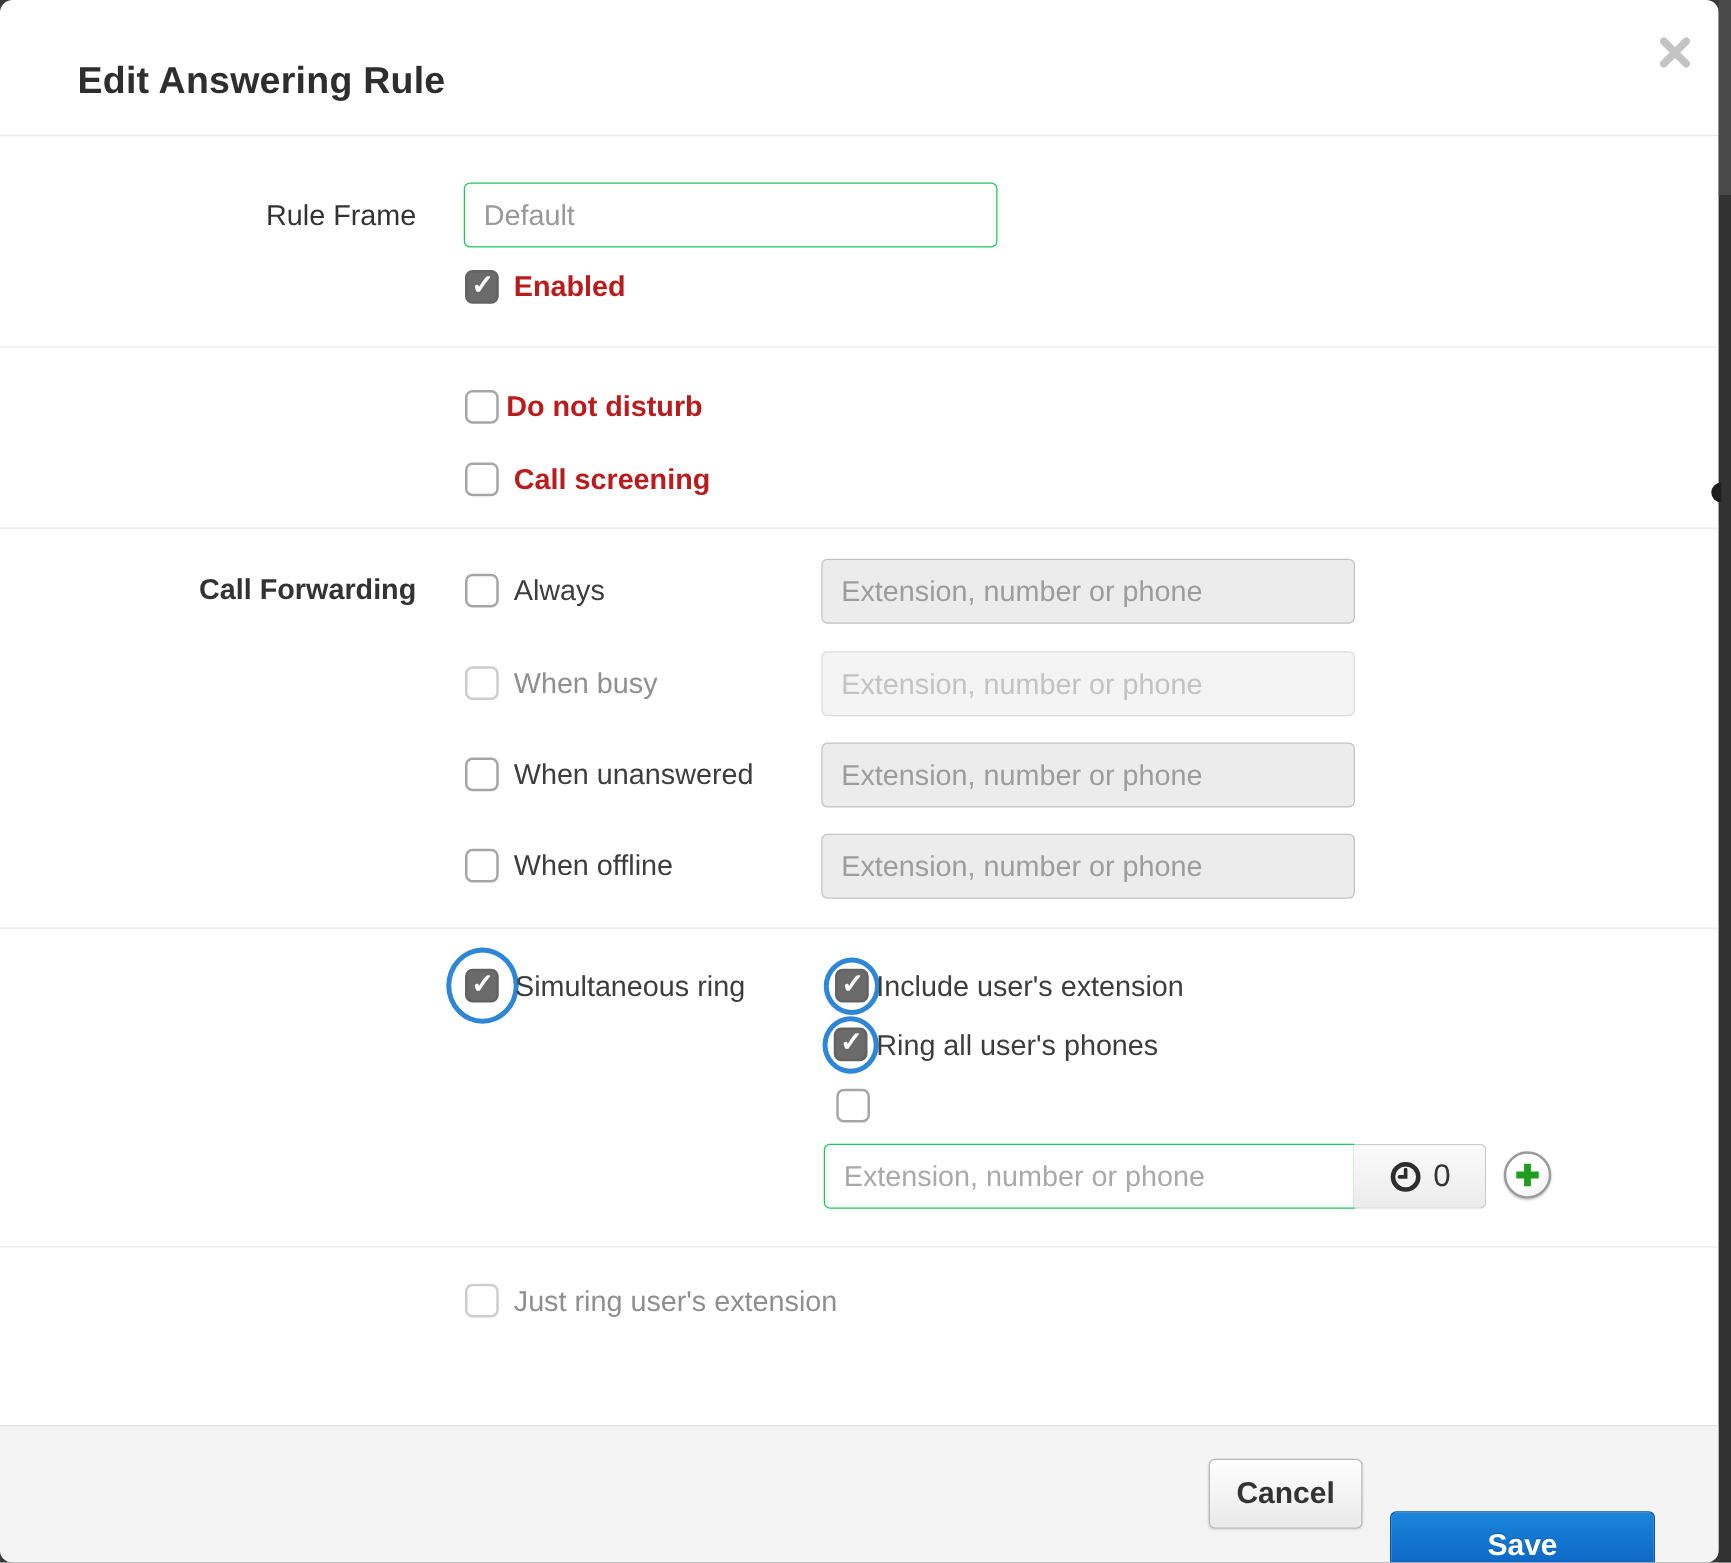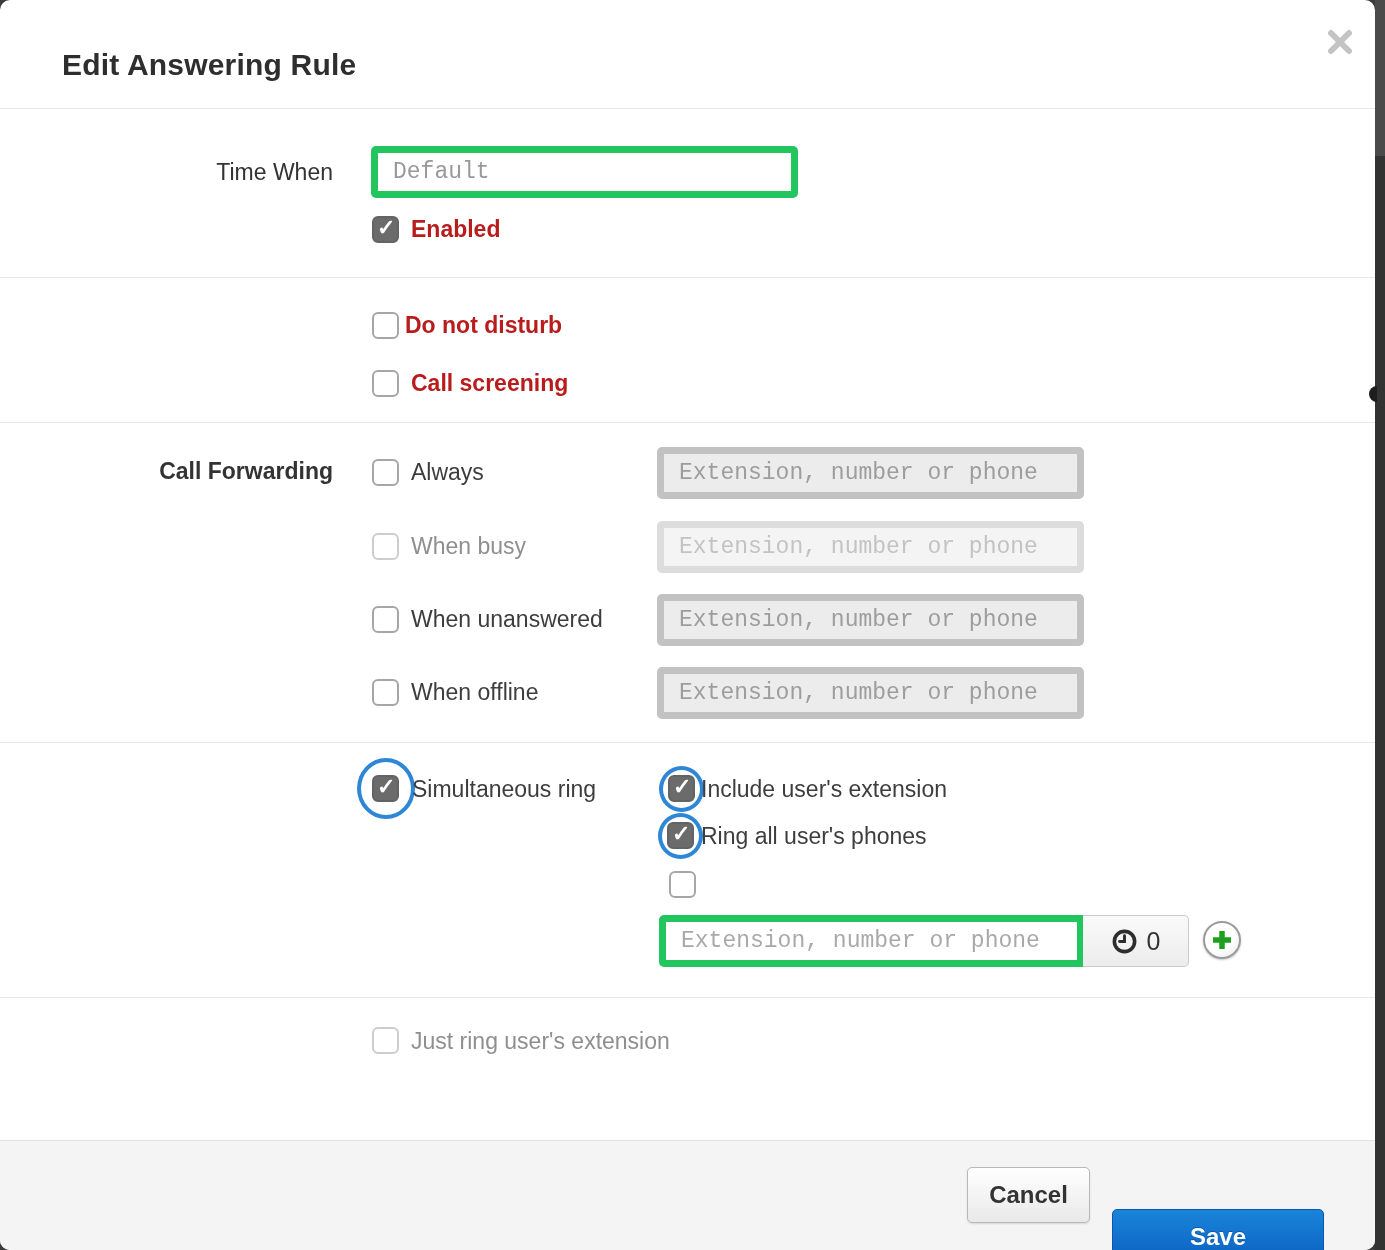--- a/index.html
+++ b/index.html
@@ -39,22 +39,22 @@
     color:#fff; font-size:22px; font-weight:bold;
   }
   .cb.dis { border-color:#cdcdcd; }
   .cb-label {
     position:absolute; font-size:23px; color:#3d3d3d; line-height:27px; cursor:pointer;
     white-space:nowrap;
   }
   .cb-label.bold { font-weight:bold; color:#b91c1c; }
   .cb-label.dim  { color:#8f8f8f; }
   .txt-input {
-    position:absolute; height:52px; border:7px solid #22c55e; border-radius:5px;
-    background:#fff; font-family:Liberation Mono, monospace;
+    position:absolute; height:52px; border:1px solid #22c55e; border-radius:5px;
+    background:#fff; font-family:Liberation Sans, sans-serif;
     font-size:23px; color:#999; padding:0 15px; outline:none;
   }
   .txt-input::placeholder { color:#a9a9a9; }
   .gray-input { background:#ececec; border-color:#c2c2c2; }
   .gray-input::placeholder { color:#9d9d9d; }
   .lighter-input { background:#f4f4f4; border-color:#dcdcdc; }
   .lighter-input::placeholder { color:#c3c3c3; }
   .helper { position:absolute; font-size:23px; color:#9b9b9b; white-space:nowrap; }
   .hl-ring {
     position:absolute; border:4px solid #2e86d6; border-radius:50%;
@@ -107,21 +107,21 @@
 
   <div class="hdr-title">Edit Answering Rule</div>
   <div class="close-x">
     <svg width="32" height="32" viewBox="0 0 32 32">
       <line x1="7" y1="7" x2="25" y2="25" stroke="#c4c4c4" stroke-width="6" stroke-linecap="round"></line>
       <line x1="25" y1="7" x2="7" y2="25" stroke="#c4c4c4" stroke-width="6" stroke-linecap="round"></line>
     </svg>
   </div>
   <div class="divider" style="top:108px"></div>
 
-  <div class="lbl-col" style="top:159px">Time When</div>
+  <div class="lbl-col" style="top:159px">Rule Frame</div>
   <input class="txt-input" style="left: 371px; top: 146px; width: 427px;" value="Default">
 
   <div class="cb checked" style="left:372px; top:216px"></div>
   <div class="cb-label bold" style="left:411px; top:216px">Enabled</div>
 
   <div class="divider" style="top:277px"></div>
 
   <div class="cb" style="left:372px; top:312px"></div>
   <div class="cb-label bold" style="left:405px; top:312px">Do not disturb</div>
   <div class="cb" style="left:372px; top:370px"></div>

